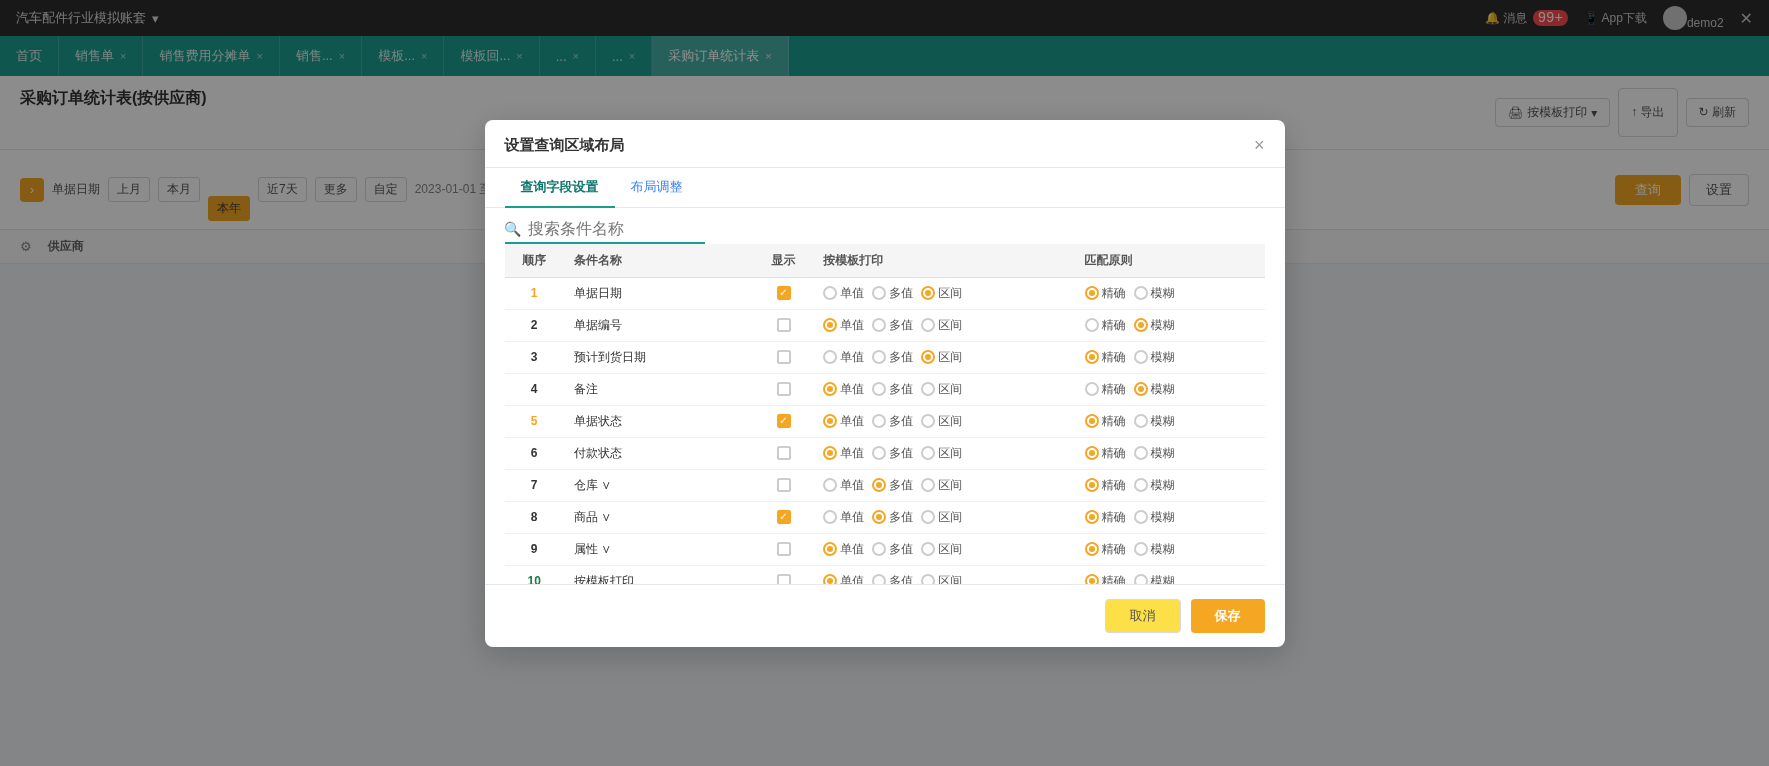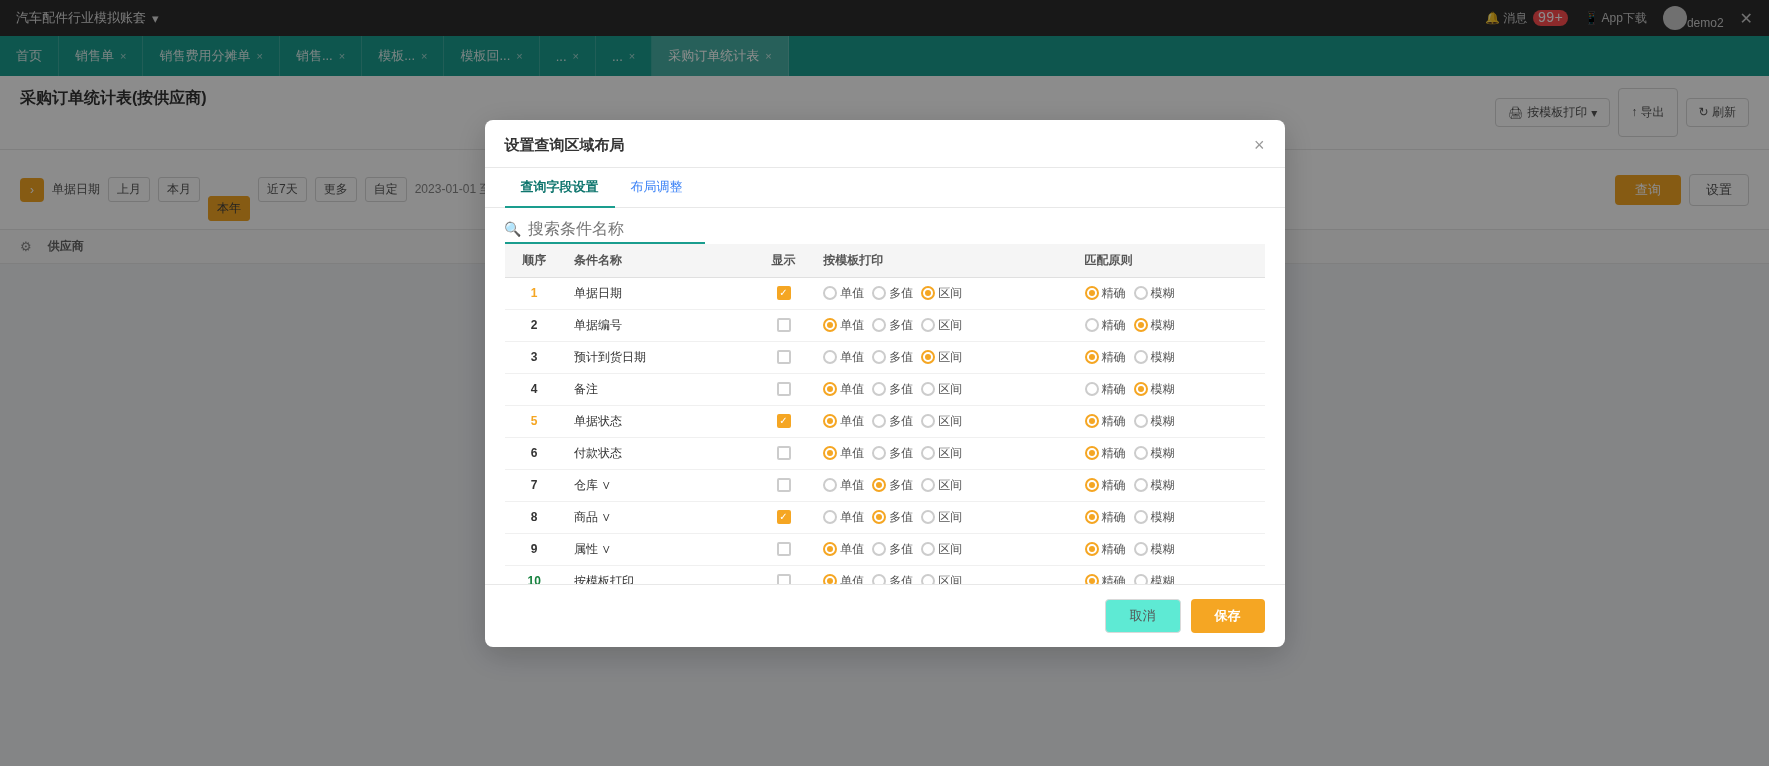--- a/index.html
+++ b/index.html
@@ -235,21 +235,21 @@
     
     .dialog-footer {
       padding: 14px 20px;
       display: flex;
       justify-content: flex-end;
       gap: 10px;
       border-top: 1px solid #e8e8e8;
     }
     .btn-cancel {
       padding: 7px 24px; border: 1px solid #d9d9d9;
-      background: #5eead4; border-radius: 4px; cursor: pointer;
+      background: #fde047; border-radius: 4px; cursor: pointer;
       font-size: 13px; color: #555;
     }
     .btn-save {
       padding: 7px 24px; border: none;
       background: #f5a623; border-radius: 4px; cursor: pointer;
       font-size: 13px; color: white; font-weight: bold;
     }
 
     
     .dialog-table-wrap::-webkit-scrollbar { width: 6px; }

